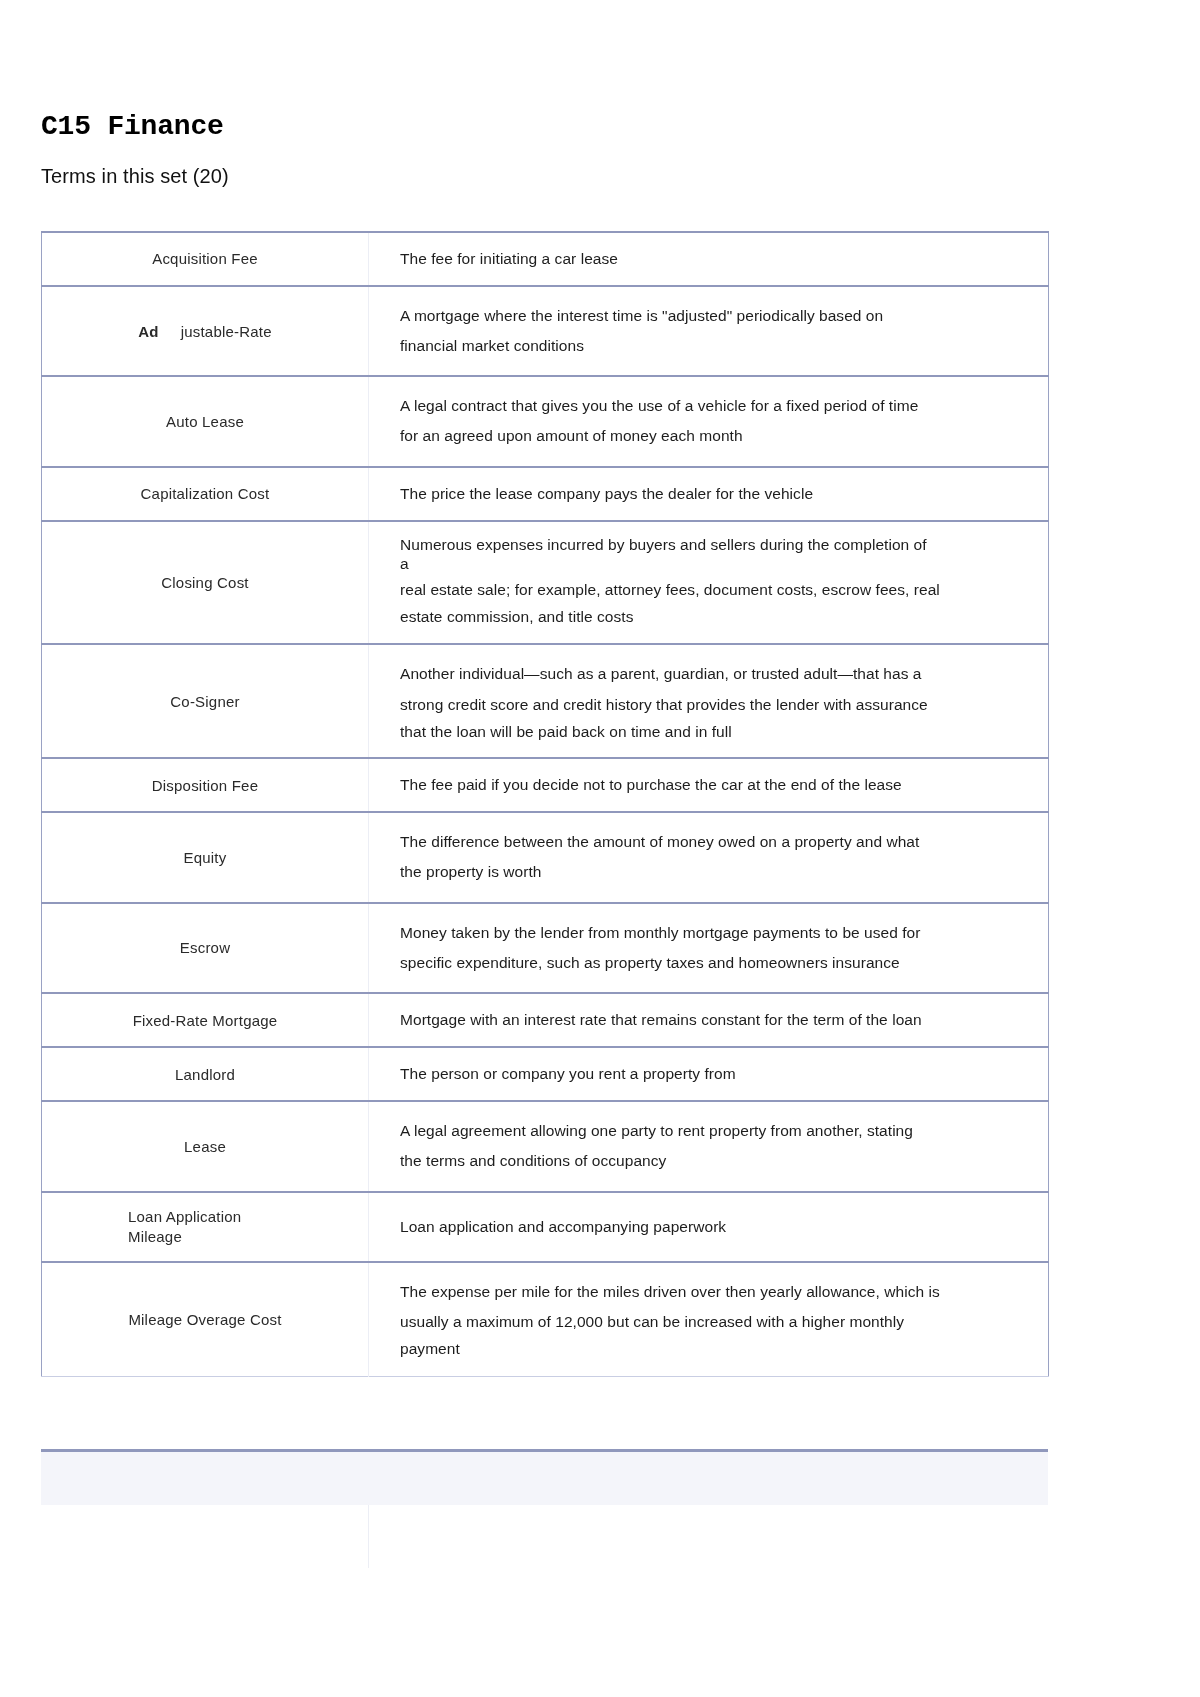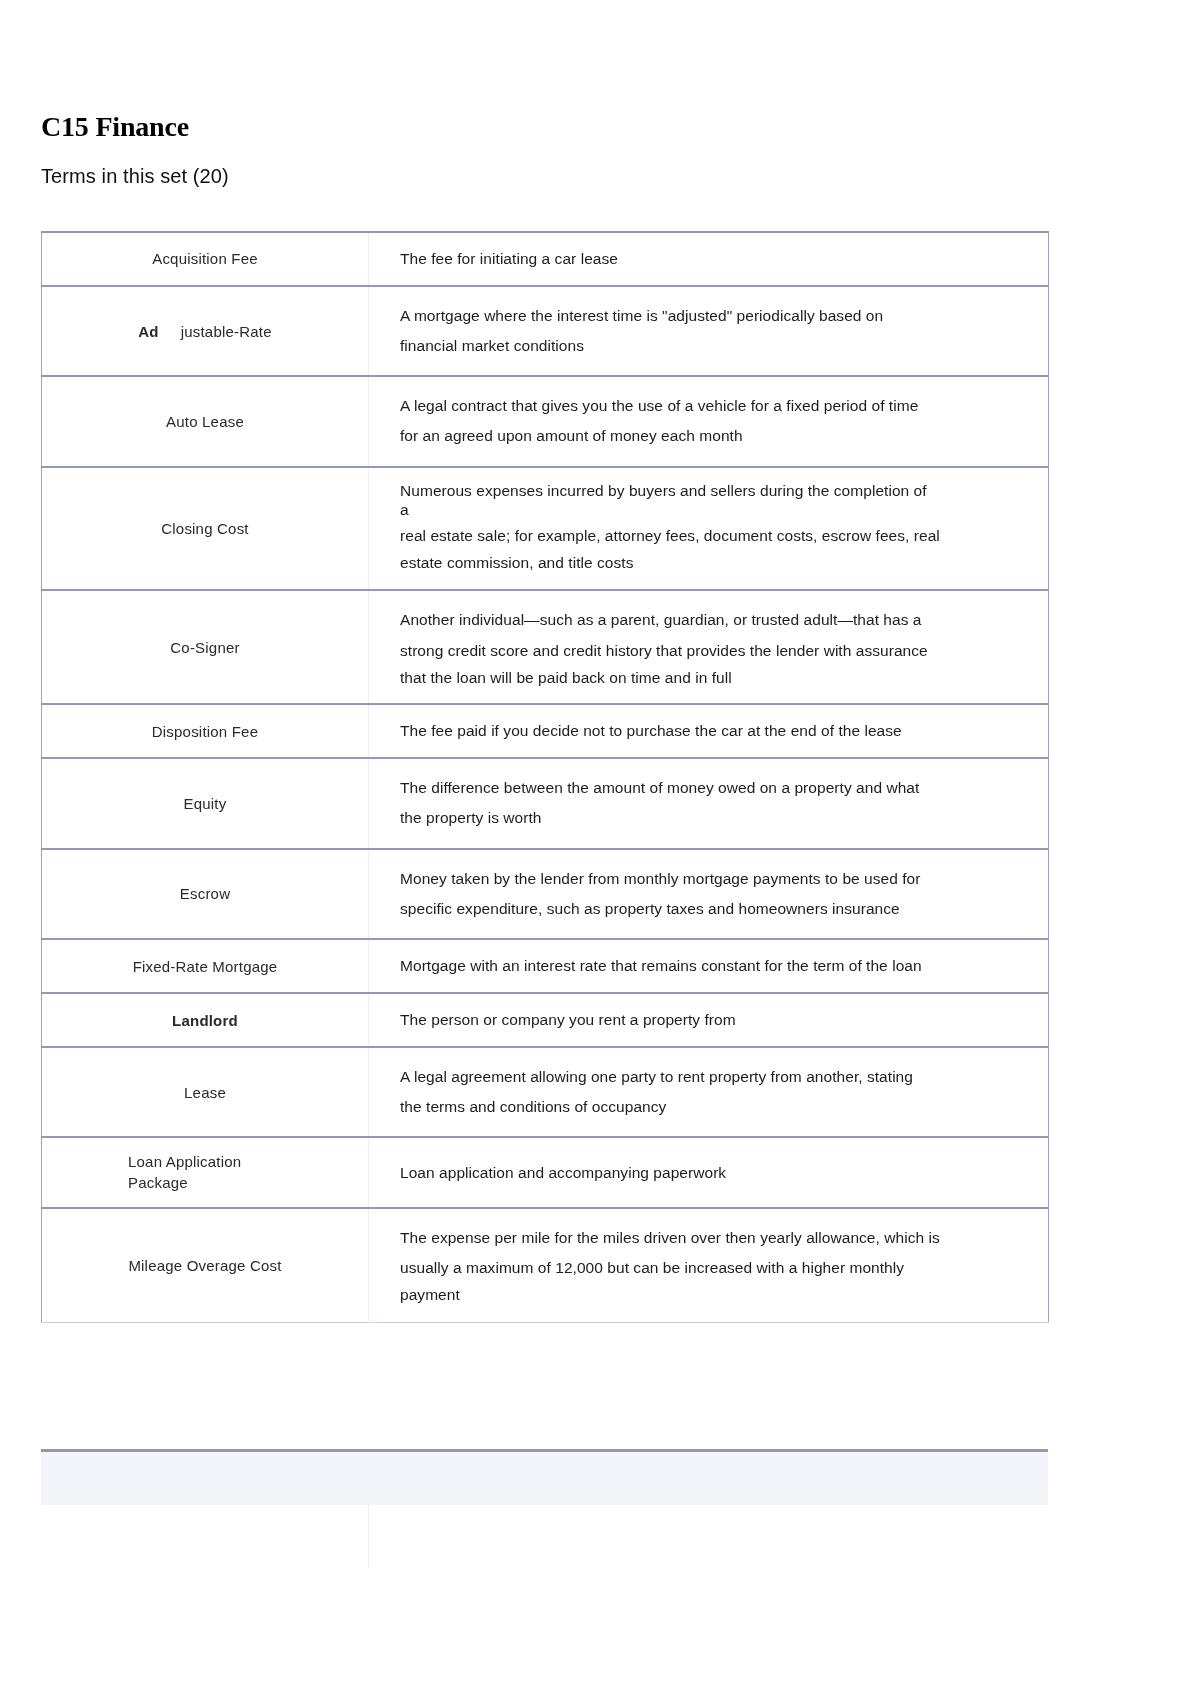--- a/index.html
+++ b/index.html
@@ -28,21 +28,21 @@
     width: 1010px;
   }
   .doc-title {
     margin: 0;
     padding-top: 112px;
     font-size: 28px;
     font-weight: bold;
     letter-spacing: -0.2px;
     color: #000000;
     line-height: 1.1;
-    font-family: Liberation Serif, serif;
+    font-family: Liberation Mono, monospace;
   }
   .doc-subtitle {
     margin: 0;
     padding-top: 22px;
     font-size: 20px;
     font-weight: normal;
     color: #111111;
     line-height: 1.1;
     letter-spacing: 0.1px;
   }
@@ -82,21 +82,21 @@
     font-size: 15.5px;
     color: #1d1d1d;
     padding: 14px 10px 14px 31px;
     box-sizing: border-box;
     line-height: 1.95;
     letter-spacing: 0.05px;
   }
   td.def-cell.tight {
     line-height: 1.55;
   }
-  .term-cell.bold { font-weight: bold; }
+  .term-cell.bold { font-weight: normal; }
   .term-cell.leftalign {
     text-align: left;
     line-height: 1.35;
     padding-left: 86px;
   }
   .term-split .pre { font-weight: bold; }
   .term-split .gap { display: inline-block; width: 22px; }
   .defline { display: block; }
 
   .filler-band {
@@ -147,20 +147,26 @@
 
 
         <tr class="term-row">
           <td class="term-cell">Auto Lease</td>
           <td class="def-cell">
             <span class="defline">A legal contract that gives you the use of a vehicle for a fixed period of time</span>
             <span class="defline">for an agreed upon amount of money each month</span>
           </td>
         </tr>
 
+        <tr class="term-row">
+          <td class="term-cell">Capitalization Cost</td>
+          <td class="def-cell tight">
+            <span class="defline">The price the lease company pays the dealer for the vehicle</span>
+          </td>
+        </tr>
 
         <tr class="term-row">
           <td class="term-cell">Closing Cost</td>
           <td class="def-cell">
             <span class="defline" style="line-height:1.2">Numerous expenses incurred by buyers and sellers during the completion of</span>
             <span class="defline" style="line-height:1.35">a</span>
             <span class="defline">real estate sale; for example, attorney fees, document costs, escrow fees, real</span>
             <span class="defline" style="line-height:1.55">estate commission, and title costs</span>
           </td>
         </tr>
@@ -215,21 +221,21 @@
           <td class="term-cell">Lease</td>
           <td class="def-cell">
             <span class="defline">A legal agreement allowing one party to rent property from another, stating</span>
             <span class="defline">the terms and conditions of occupancy</span>
           </td>
         </tr>
 
         <tr class="term-row">
           <td class="term-cell leftalign">
             <span class="defline">Loan Application</span>
-            <span class="defline">Package</span>
+            <span class="defline">Mileage</span>
           </td>
           <td class="def-cell tight">
             <span class="defline">Loan application and accompanying paperwork</span>
           </td>
         </tr>
 
         <tr class="term-row">
           <td class="term-cell">Mileage Overage Cost</td>
           <td class="def-cell">
             <span class="defline">The expense per mile for the miles driven over then yearly allowance, which is</span>

